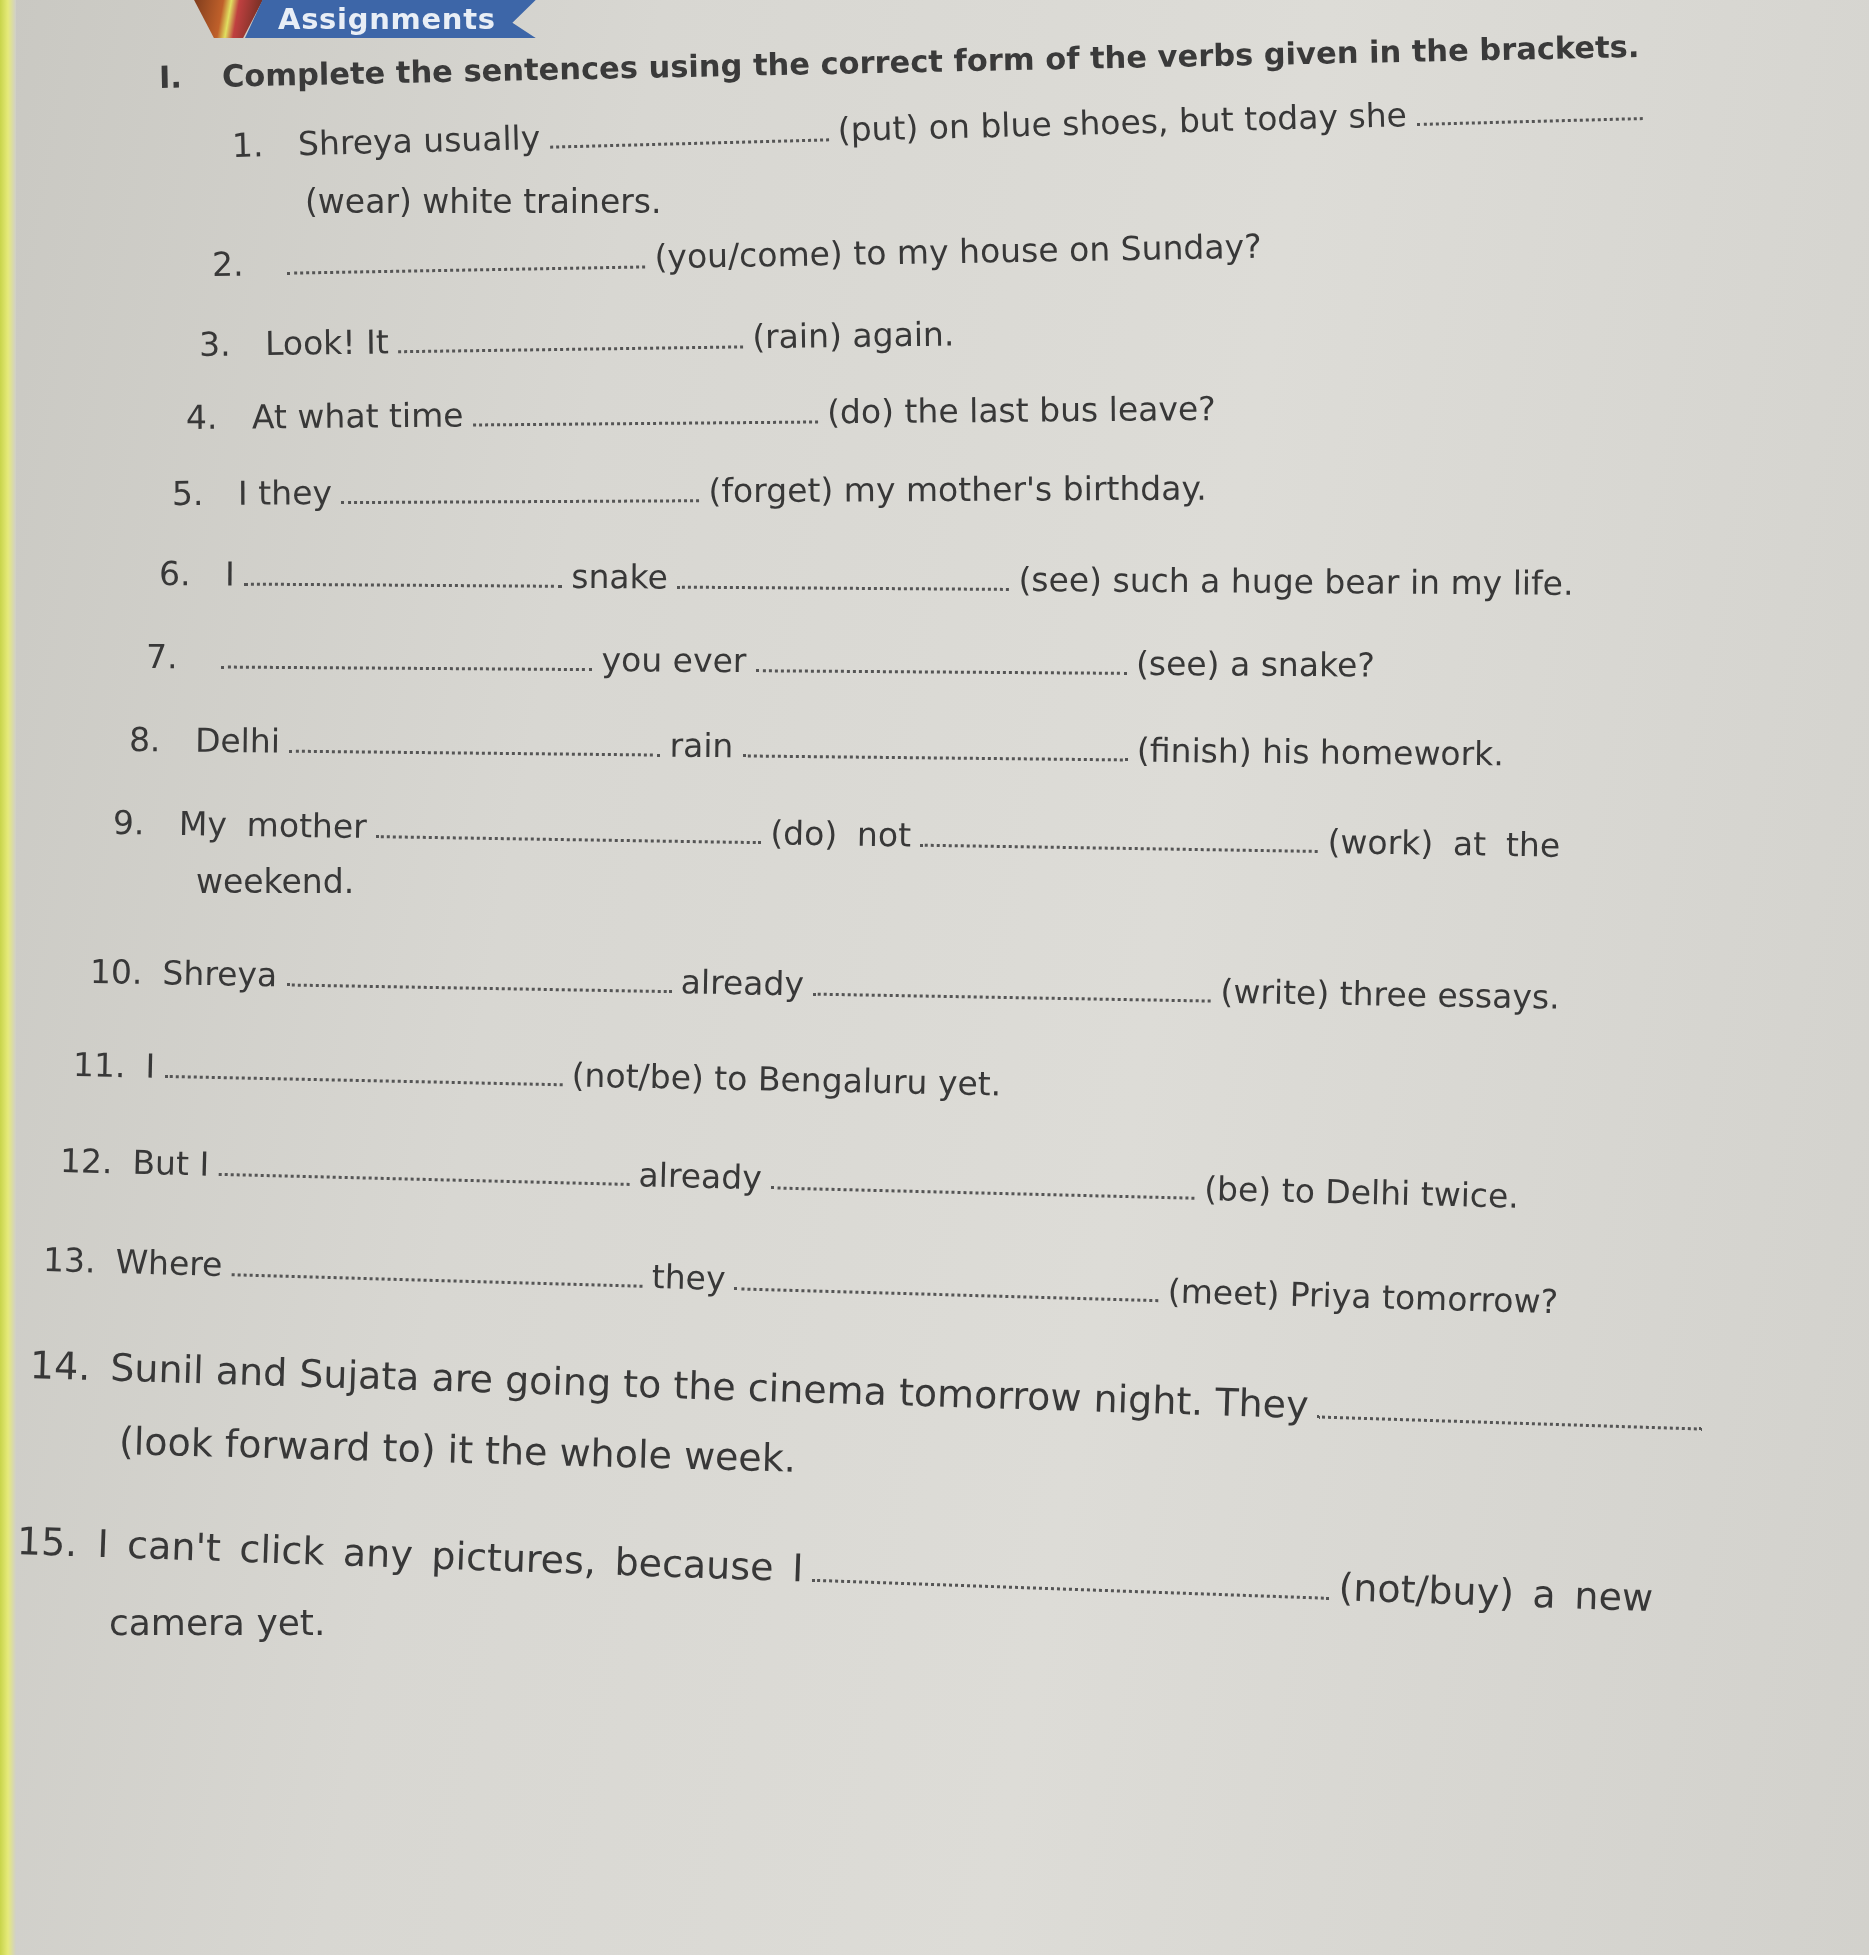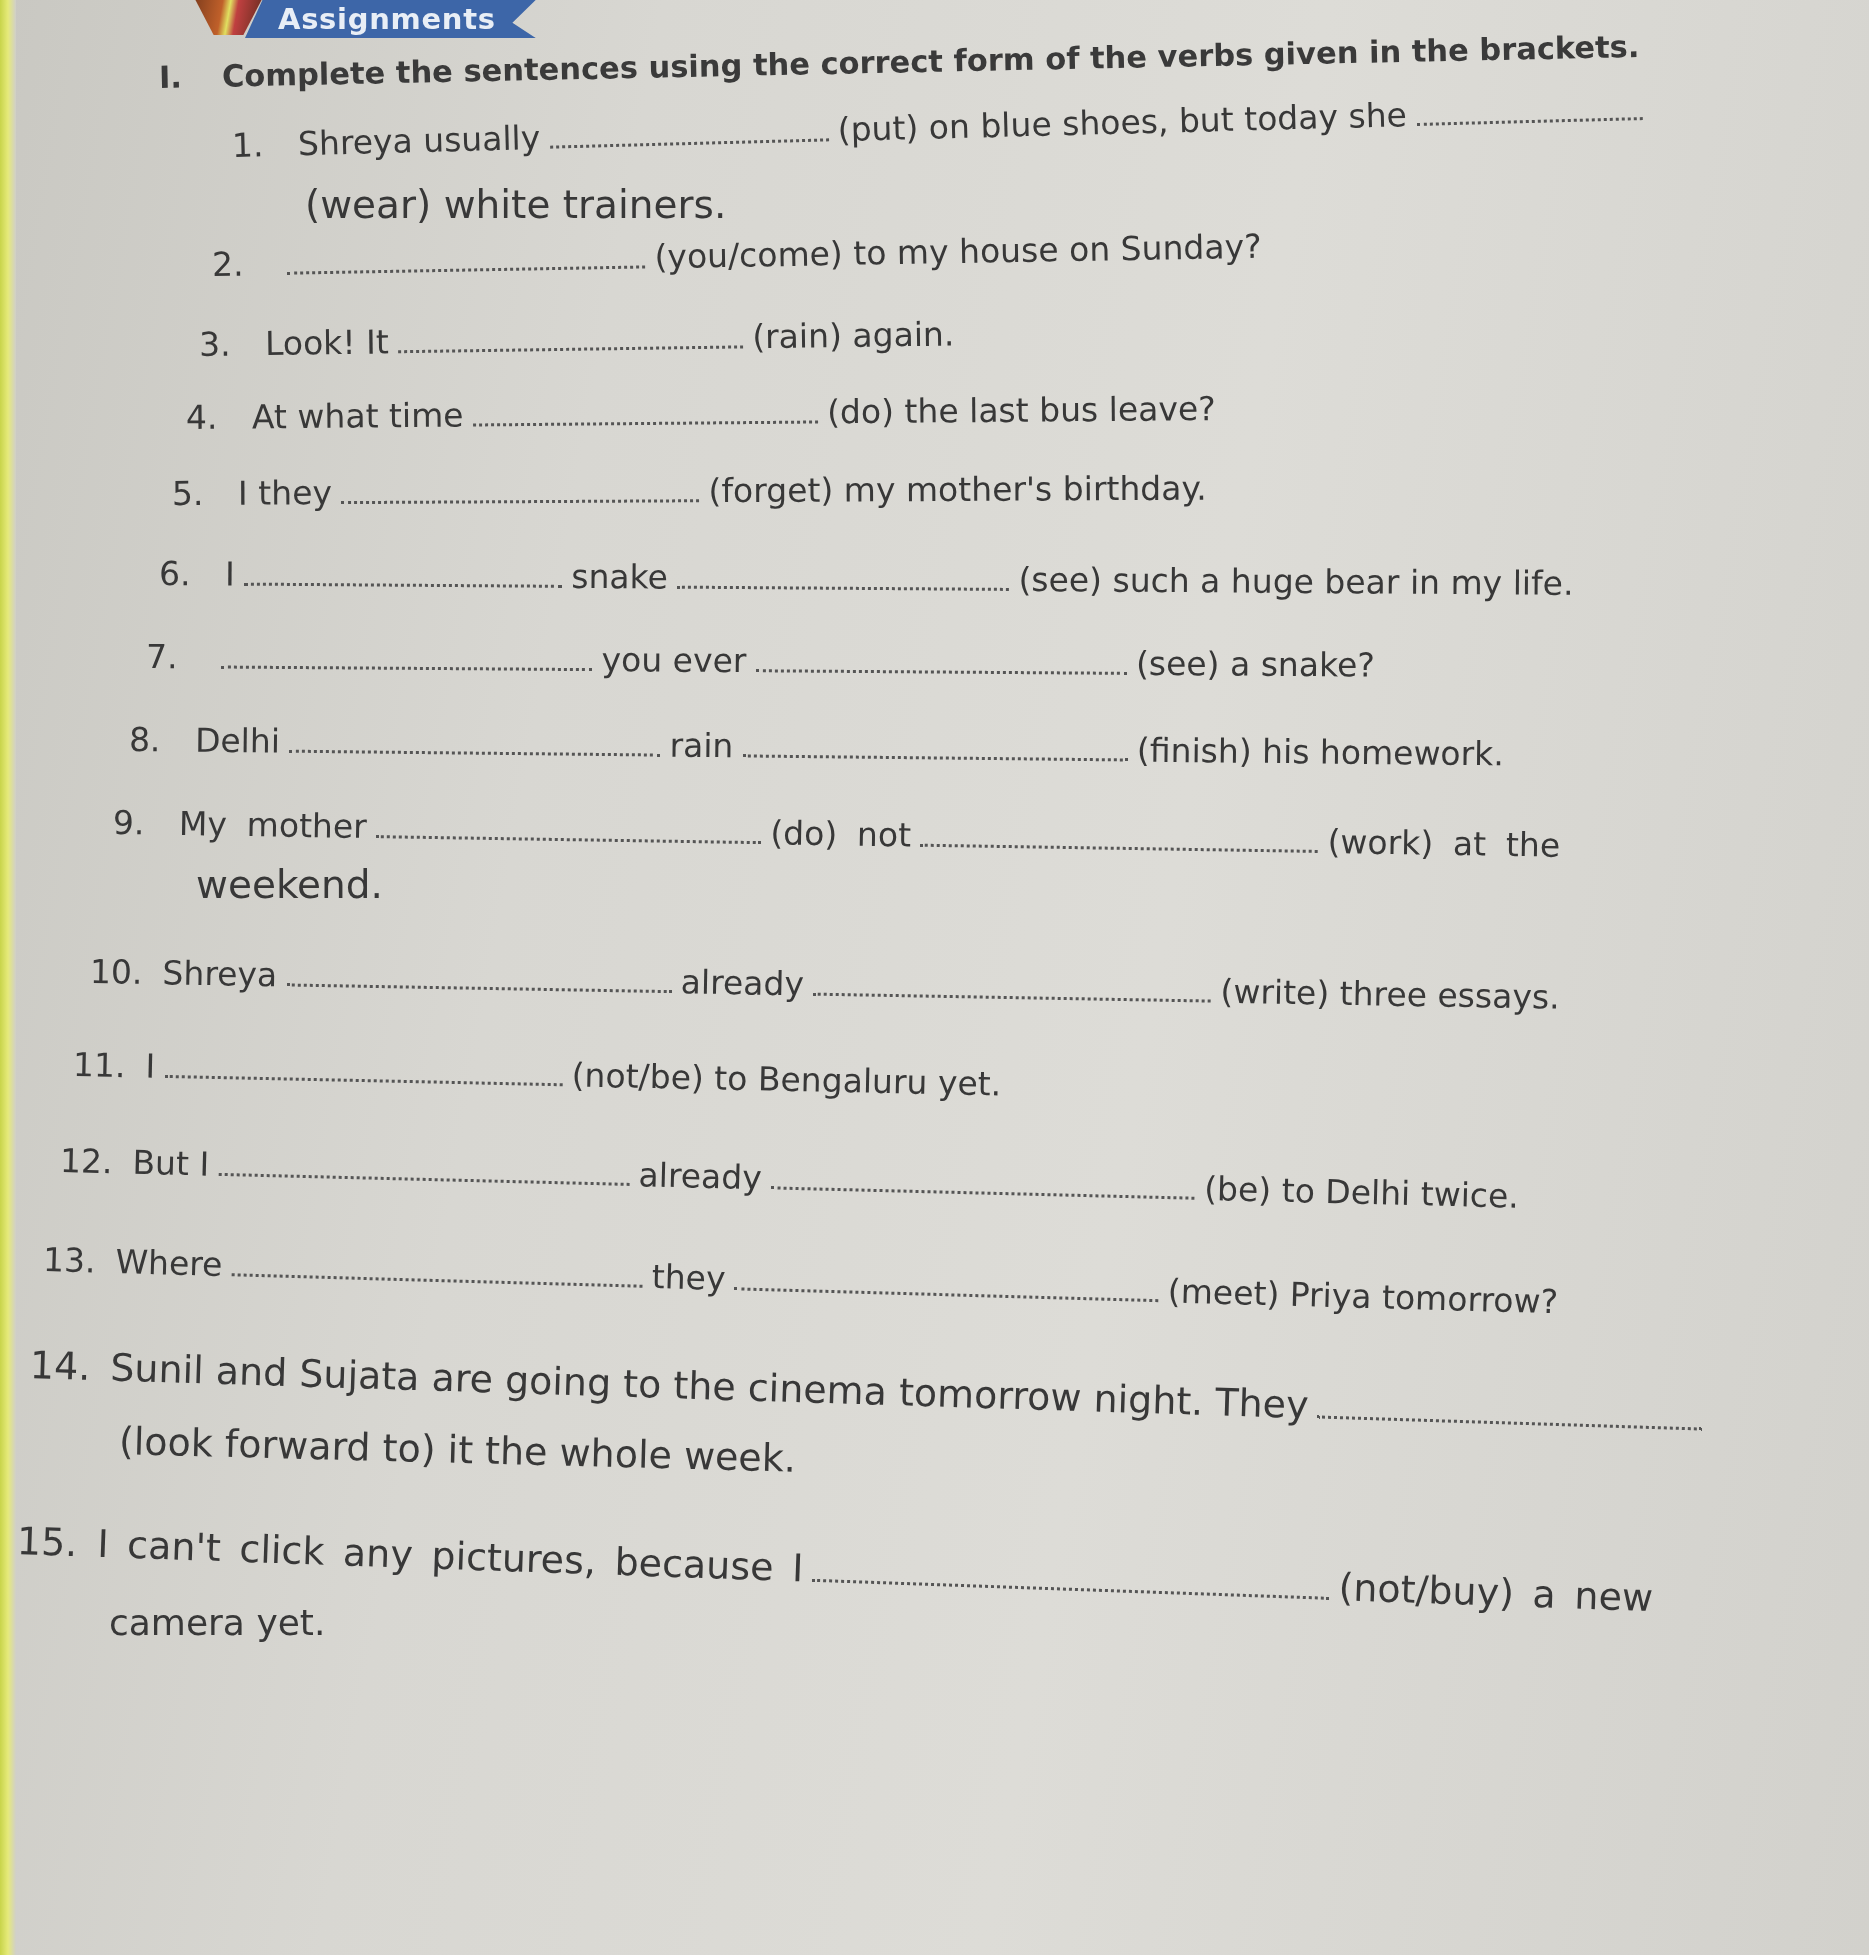--- a/index.html
+++ b/index.html
@@ -9,21 +9,21 @@
     font-family: "DejaVu Sans", sans-serif;
     color: #3a3a3a;
     position: relative;
   }
   .edge-left {
     position: absolute; left: 0; top: 0; width: 16px; height: 1955px;
     background: linear-gradient(90deg, #c8d44a, #e6ea7a 50%, #d0cfca);
   }
   .banner {
     position: absolute; left: 192px; top: 0; height: 38px; width: 345px;
-    display: flex; align-items: flex-start;
+    display: flex; align-items: flex-end;
   }
   .banner .pencil {
     width: 73px; height: 42px; margin-top: -6.6px;
     background: linear-gradient(100deg, #7a3a1c, #c0602a 40%, #e0e060 50%, #c04040 60%, #5a2a1a);
     clip-path: polygon(0 0, 100% 0, 70% 100%, 30% 100%);
     border-radius: 2.7px;
   }
   .banner .ribbon {
     margin-left: -20px; height: 38px; padding: 0 40px 0 33px;
     background: #3d66a8;
@@ -43,21 +43,21 @@
     position: absolute; white-space: nowrap;
     font-size: 33px; color: #383838;
     transform-origin: left center;
   }
   .q .n { display: inline-block; min-width: 46px; margin-right: 20px; }
   .dots {
     display: inline-block; border-bottom: 3.3px dotted #555;
     height: 0; vertical-align: baseline; margin: 0 9.3px;
   }
   .cont {
-    position: absolute; white-space: nowrap; font-size: 39px; color: #383838;
+    position: absolute; white-space: nowrap; font-size: 33px; color: #383838;
     transform-origin: left center;
   }
 </style>
 </head>
 <body>
 
 <div class="edge-left"></div>
 
 <div class="banner">
   <div class="pencil"></div>

